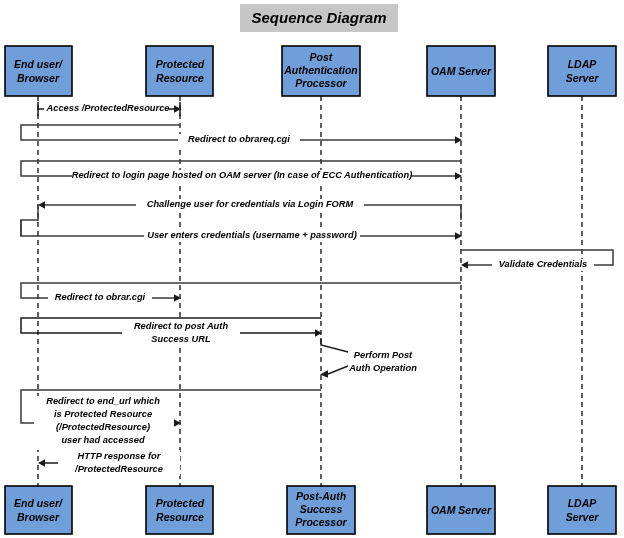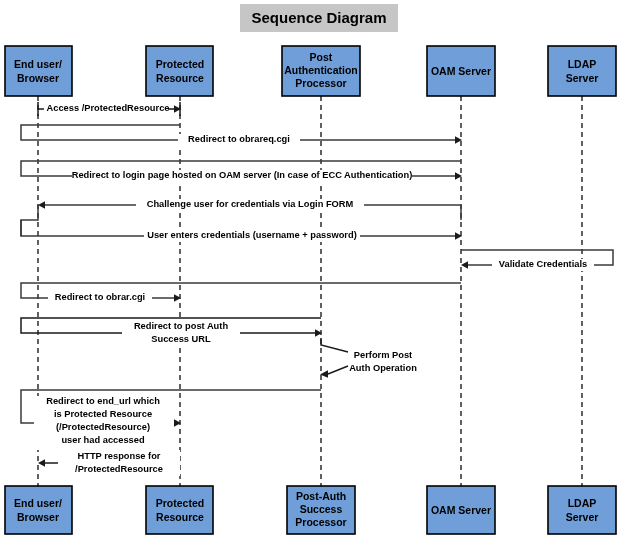--- a/index.html
+++ b/index.html
@@ -10,20 +10,21 @@
   body {
     width: 624px;
     height: 538px;
     font-family: "Liberation Sans", sans-serif;
     overflow: hidden;
   }
   #diagram-root {
     position: relative;
     width: 624px;
     height: 384px;
+    font-style: italic;
   }
   svg#seq-svg {
     display: block;
     width: 624px;
     height: 538px;
   }
   .lifeline {
     stroke: #3a3a3a;
     stroke-width: 1.6;
     stroke-dasharray: 5 4;

